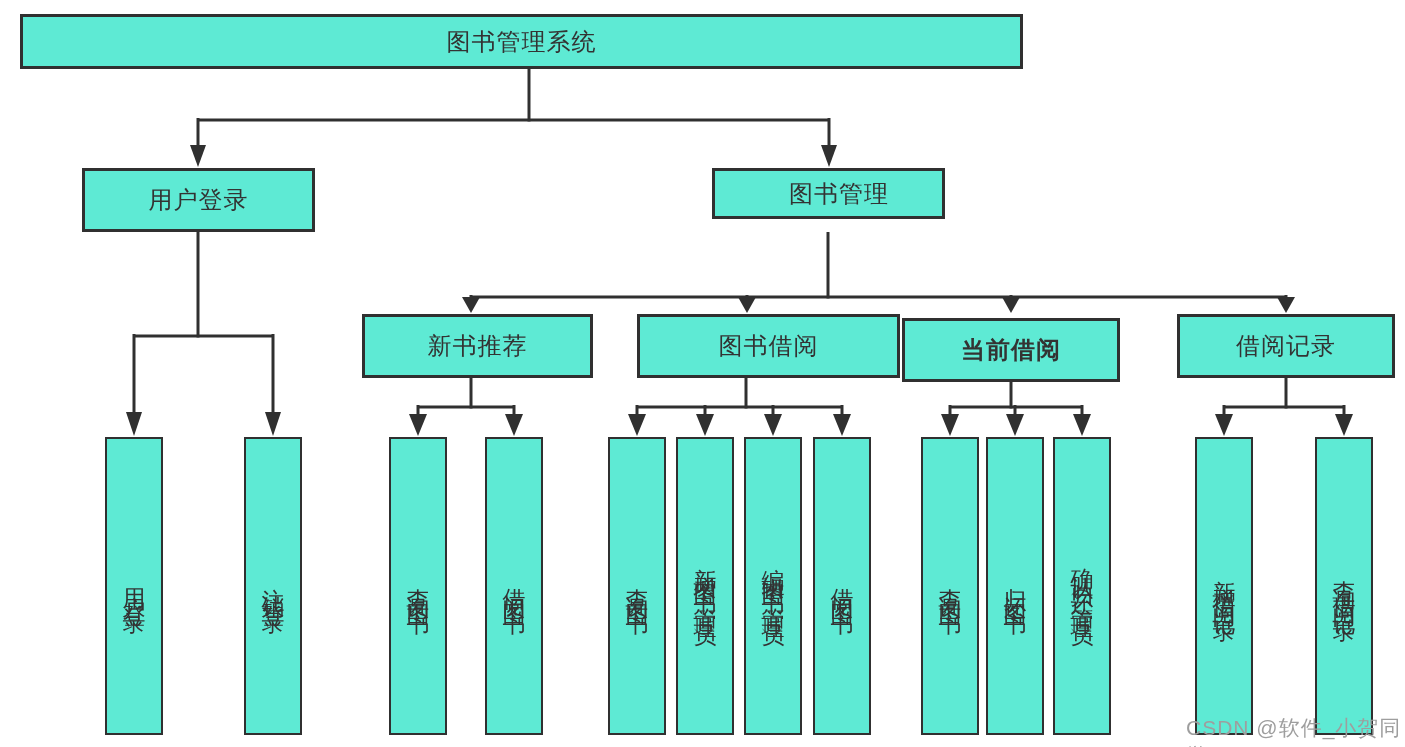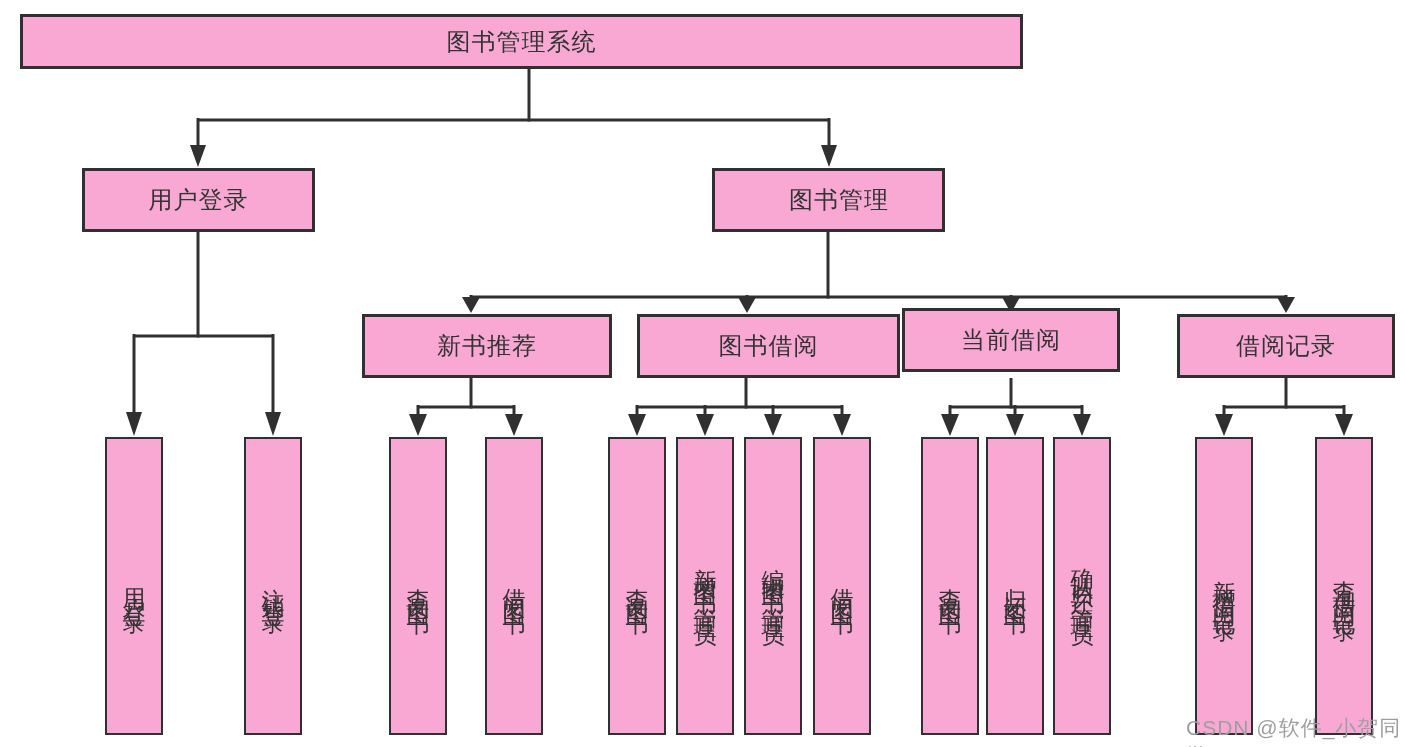--- a/index.html
+++ b/index.html
@@ -17,21 +17,21 @@
   }
   .connectors {
     position: absolute;
     left: 0;
     top: 0;
     z-index: 1;
   }
   .box {
     position: absolute;
     box-sizing: border-box;
-    background: #f9a8d4;
+    background: #5eead4;
     border: 3px solid #303030;
     color: #333333;
     display: flex;
     align-items: center;
     justify-content: center;
     font-size: 24px;
     letter-spacing: 1px;
     z-index: 2;
     white-space: nowrap;
     text-align: center;
@@ -129,25 +129,25 @@
       <path d="M1082,436 L1073,414 L1091,414 Z"></path>
 
       <path d="M1224,436 L1215,414 L1233,414 Z"></path>
       <path d="M1344,436 L1335,414 L1353,414 Z"></path>
     </g>
   </svg>
 
   <div class="box" style="left:20px; top:14px; width:1003px; height:55px;">图书管理系统</div>
 
   <div class="box" style="left:82px; top:168px; width:233px; height:64px;">用户登录</div>
-  <div class="box" style="left:712px; top:168px; width:233px; height:64px;padding-left:21px;">图书管理</div>
+  <div class="box" style="left:712px; top:168px; width:233px; height:51px;padding-left:21px;">图书管理</div>
 
-  <div class="box" style="left:362px; top:314px; width:250px; height:64px;">新书推荐</div>
+  <div class="box" style="left:362px; top:314px; width:231px; height:64px;">新书推荐</div>
   <div class="box" style="left:637px; top:314px; width:263px; height:64px;">图书借阅</div>
-  <div class="box" style="left:902px; top:308px; width:218px; height:64px;">当前借阅</div>
+  <div class="box" style="left:902px; top:318px; width:218px; height:64px;font-weight:bold;">当前借阅</div>
   <div class="box" style="left:1177px; top:314px; width:218px; height:64px;">借阅记录</div>
 
   <div class="box leaf" style="left:105px; top:437px; width:58px; height:298px;">用户登录</div>
   <div class="box leaf" style="left:244px; top:437px; width:58px; height:298px;">注销登录</div>
 
   <div class="box leaf" style="left:389px; top:437px; width:58px; height:298px;">查询图书</div>
   <div class="box leaf" style="left:485px; top:437px; width:58px; height:298px;">借阅图书</div>
 
   <div class="box leaf" style="left:608px; top:437px; width:58px; height:298px;">查询图书</div>
   <div class="box leaf" style="left:676px; top:437px; width:58px; height:298px;">新增图书（管理员）</div>

